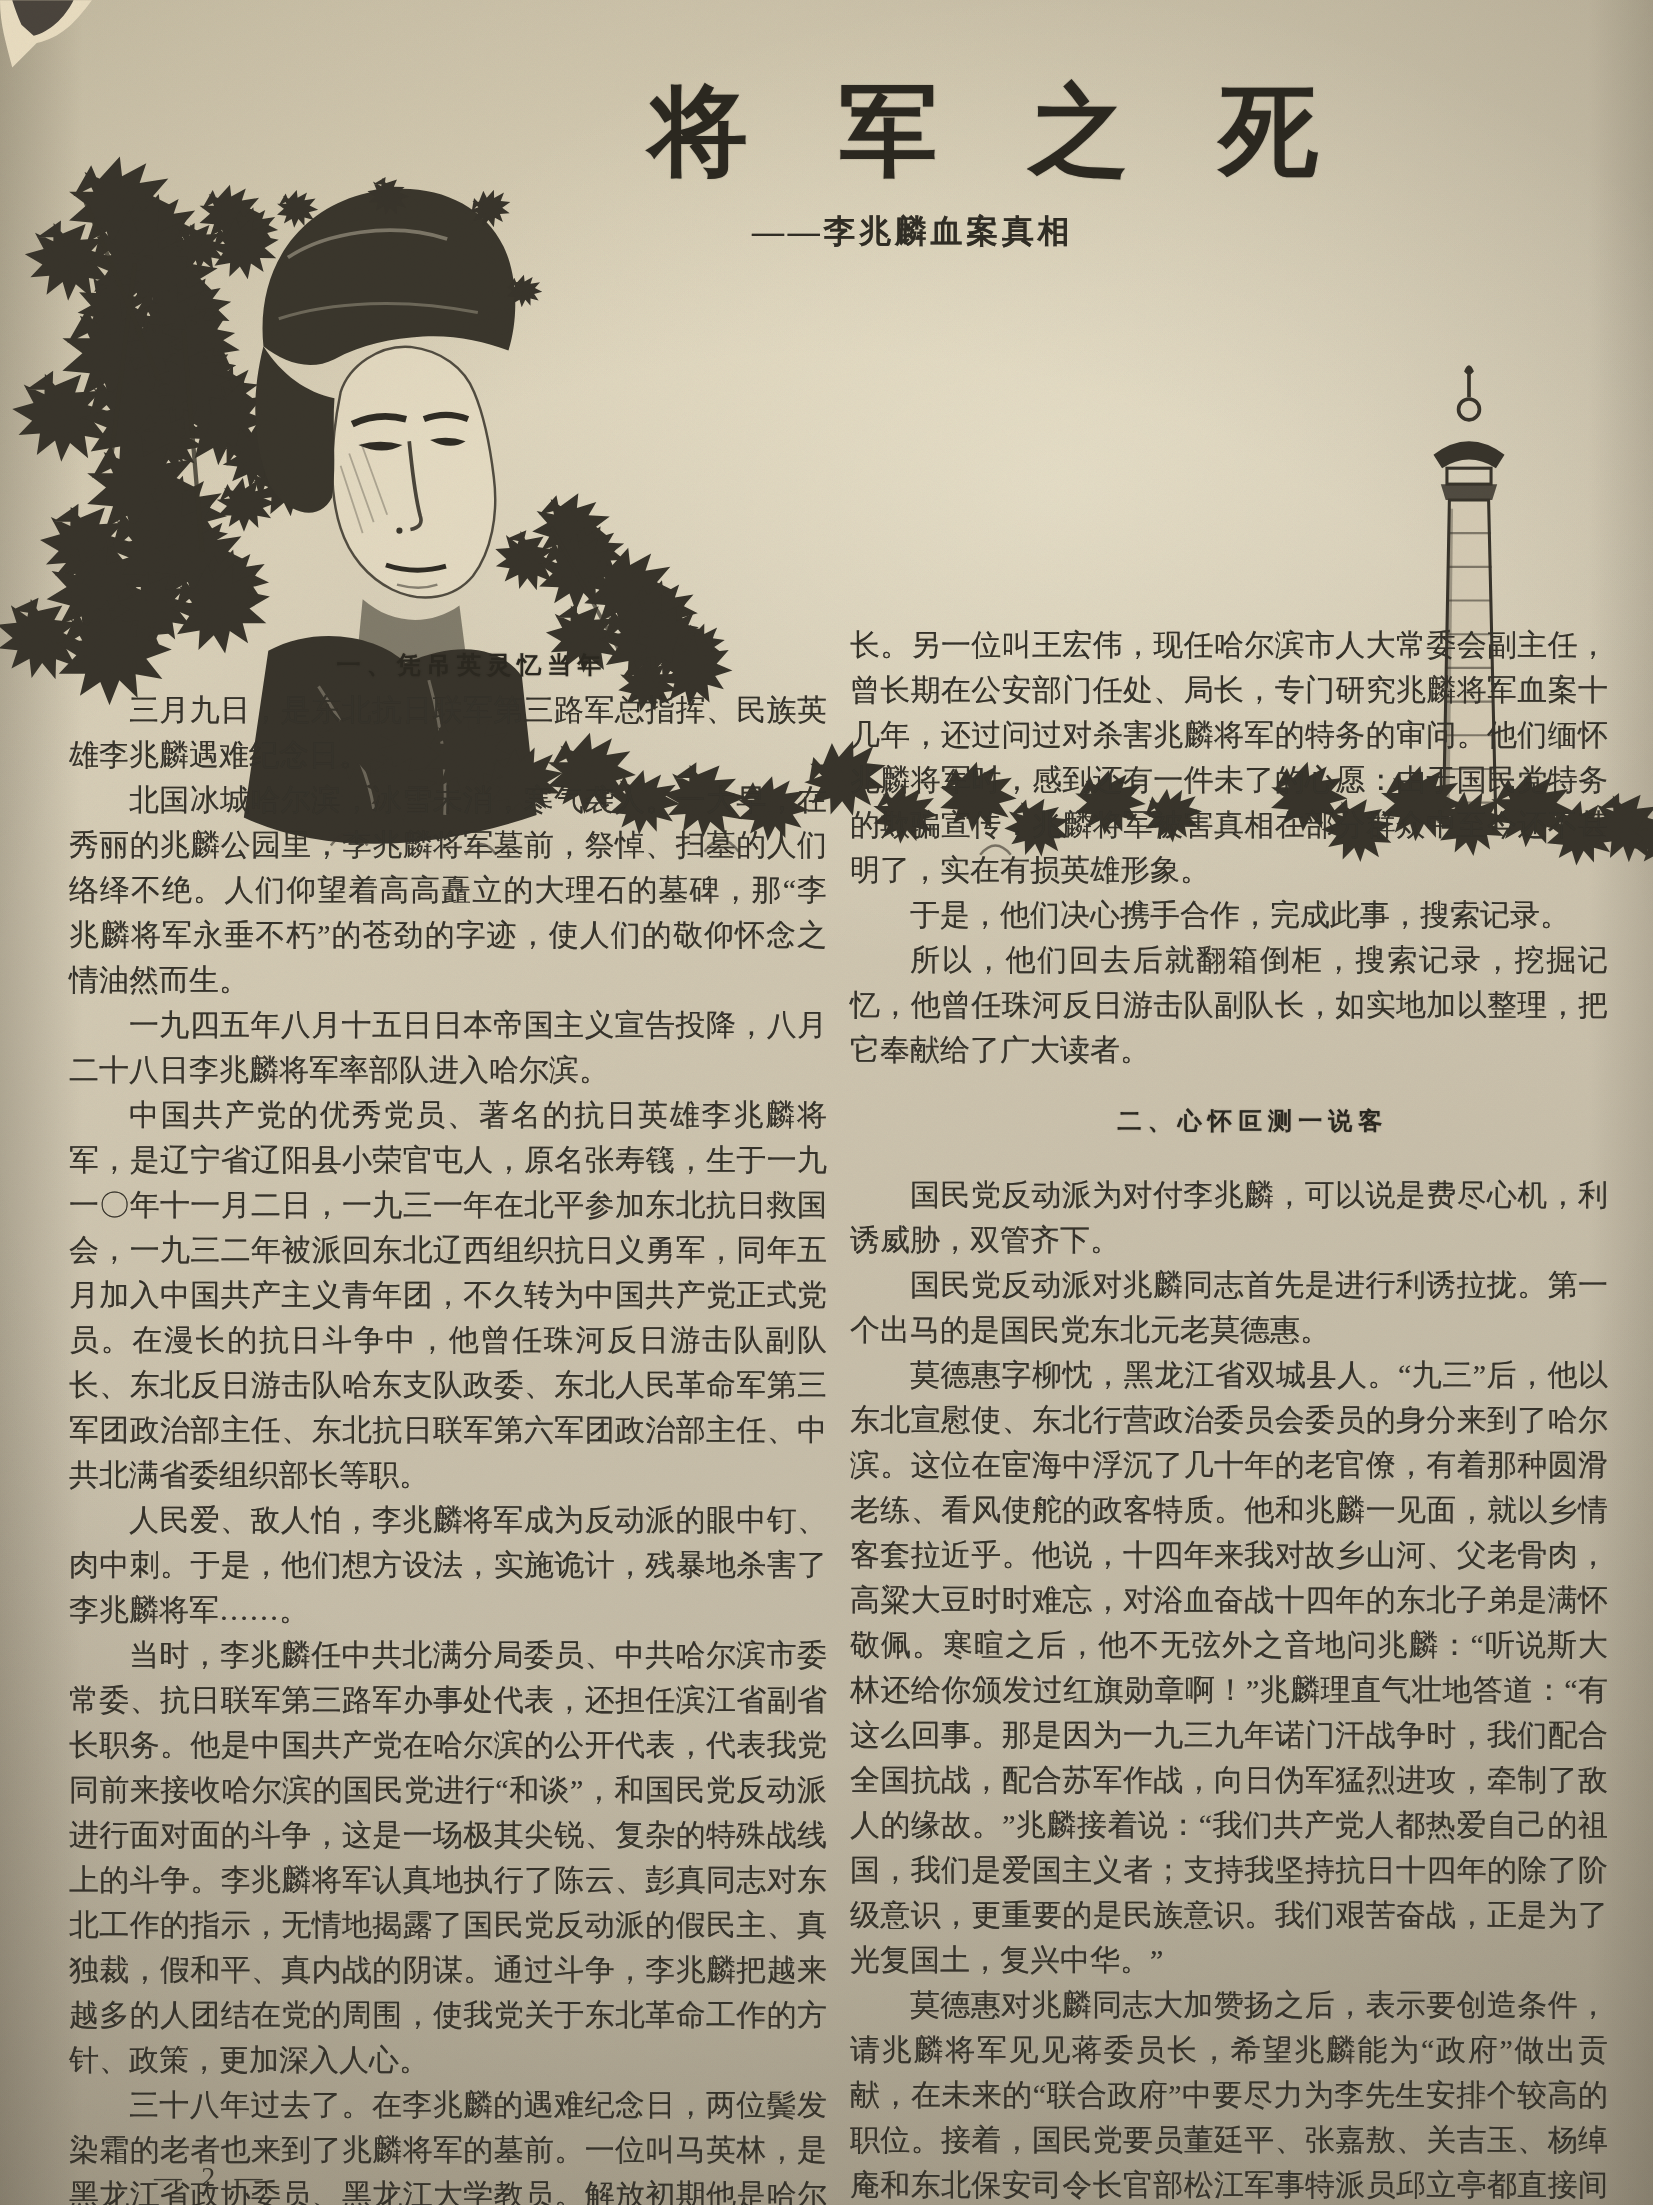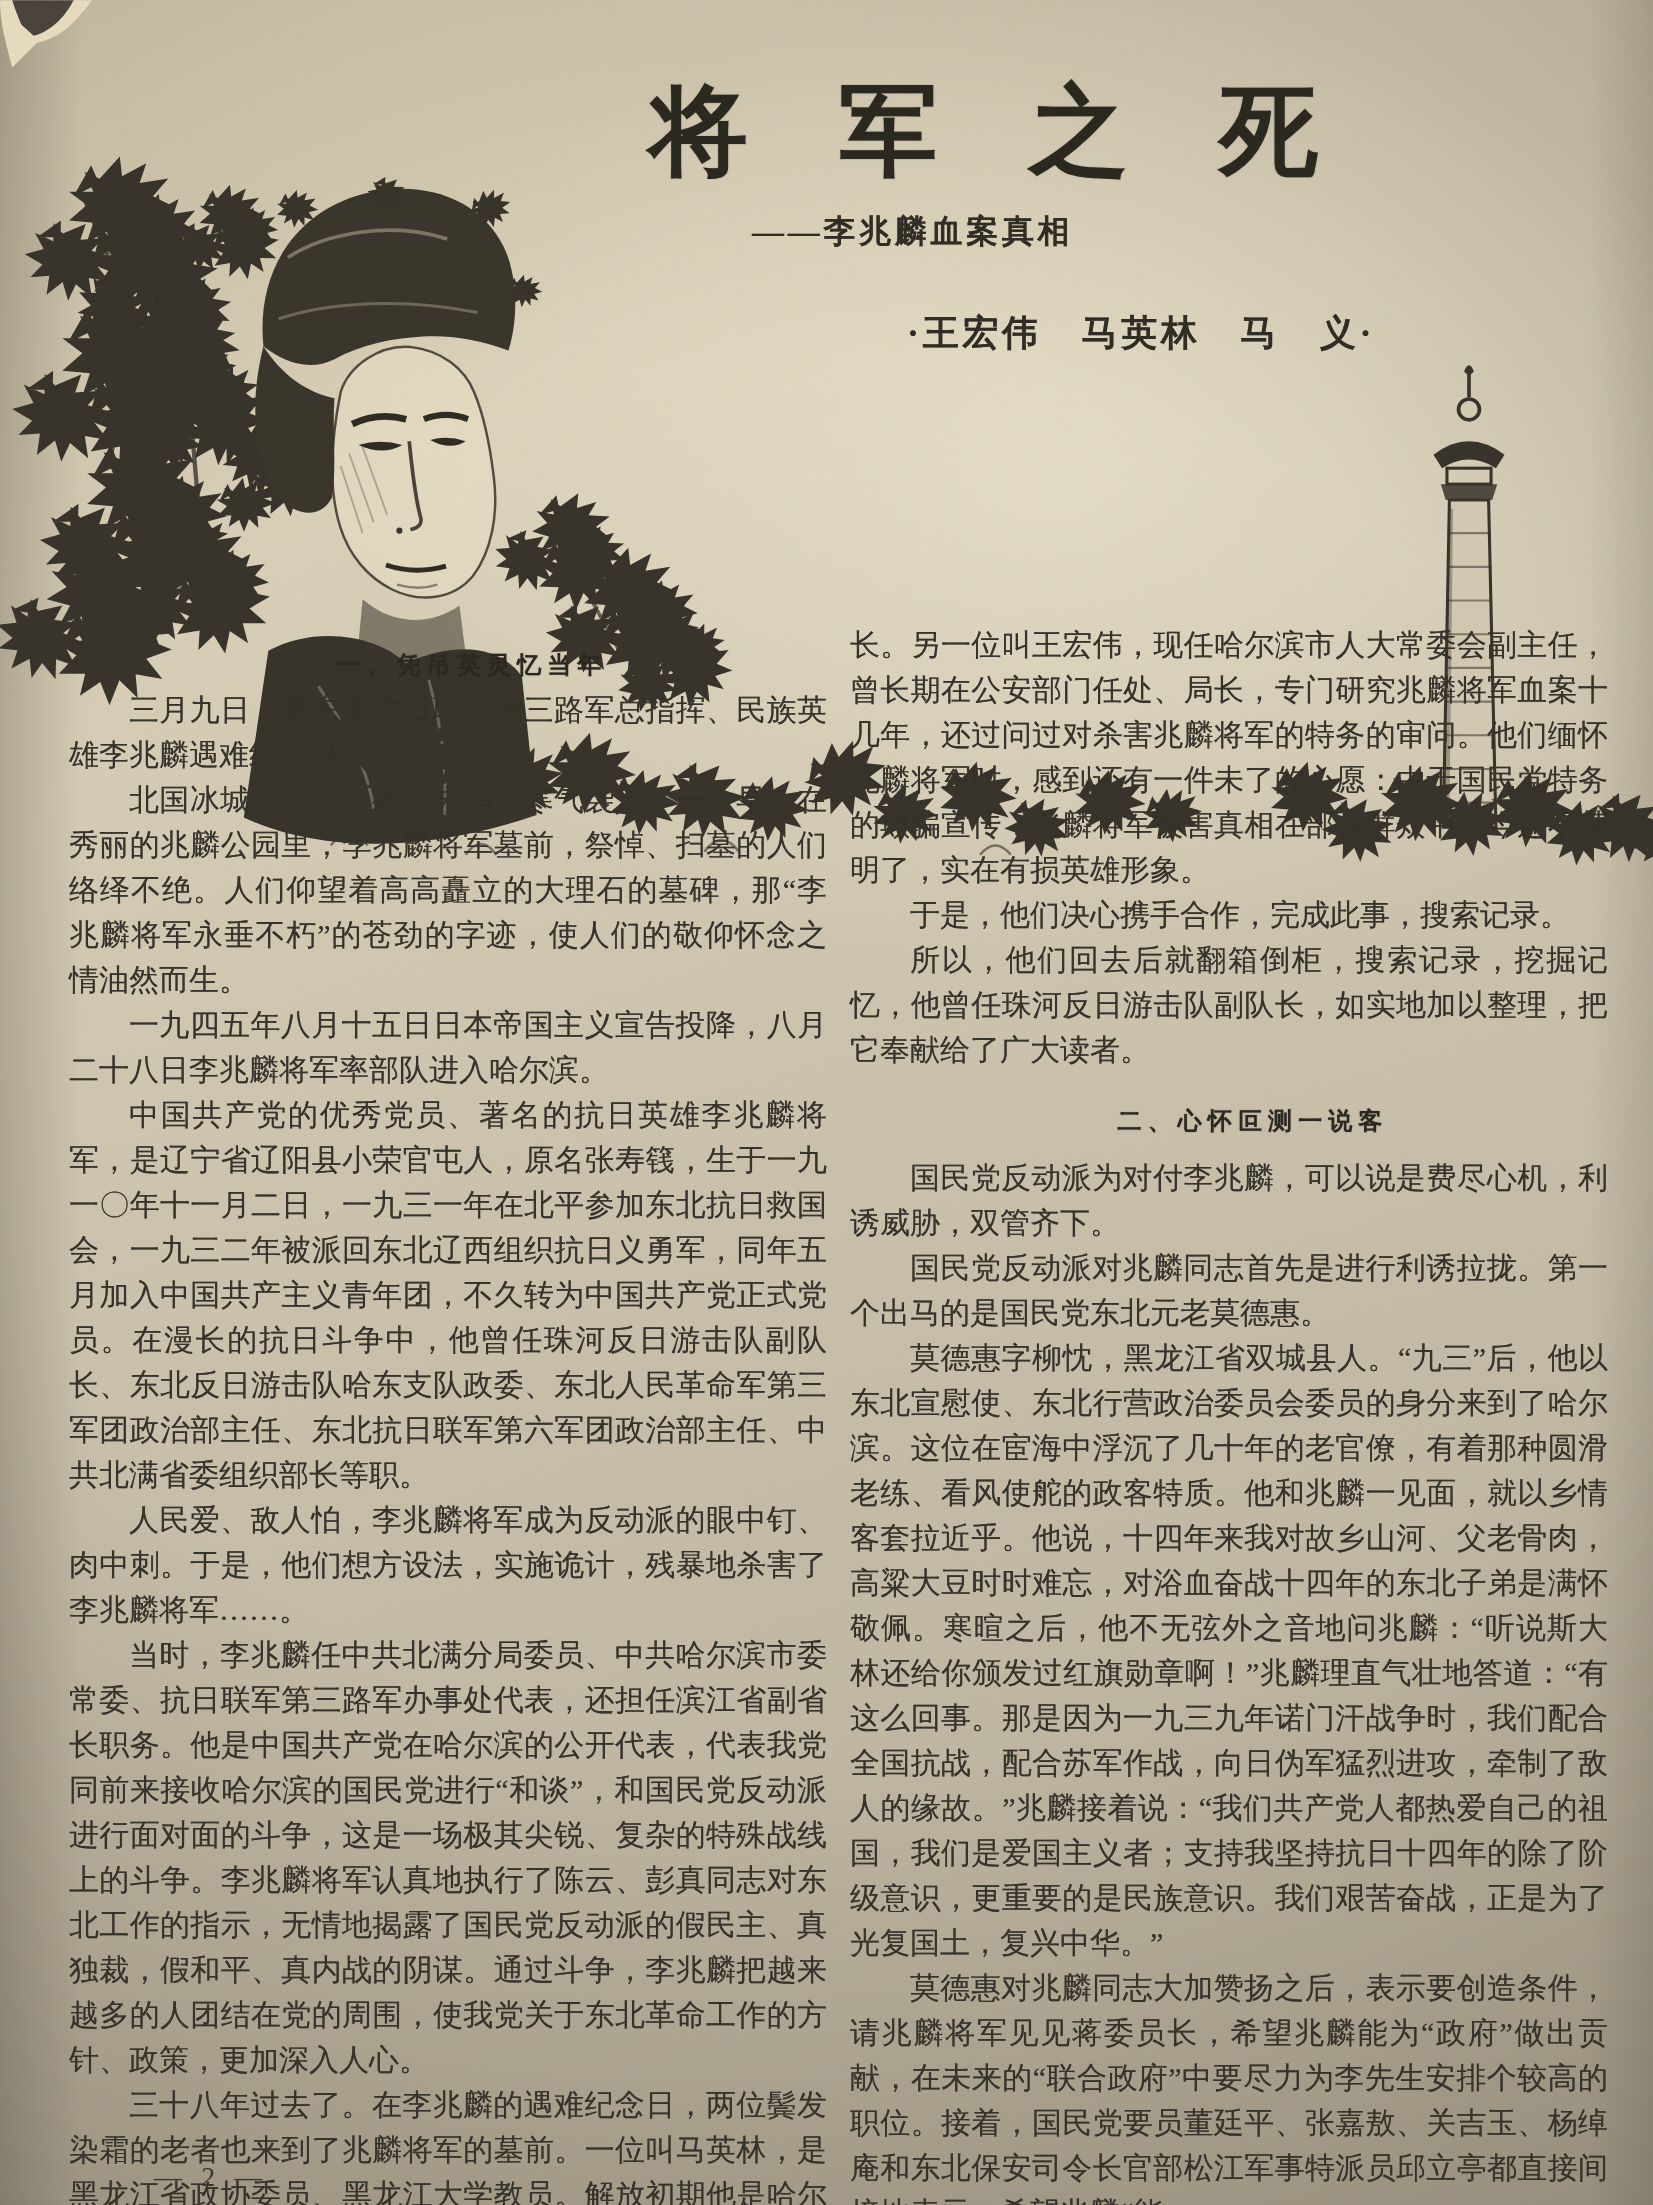--- a/index.html
+++ b/index.html
@@ -42,21 +42,21 @@
   }
   .col-left{left:69px;top:644px;}
   .col-right{left:850px;top:622px;}
   .column p{margin:0;text-indent:2em;}
   .column p.no-indent{text-indent:0;}
   .sec-heading{
     font-size:24px;font-weight:bold;text-align:center;text-indent:0;
     letter-spacing:6.1px;color:#2b2820;margin:0 0 16px 0;line-height:43px;
     text-shadow:0 0 1.2px rgba(43,40,32,.5);
   }
-  .sec-heading.mid{margin-top:28px;margin-bottom:12px;}
+  .sec-heading.mid{margin-top:28px;margin-bottom:29px;}
   .page-number{
     position:absolute;left:154px;top:2161px;font-size:28px;letter-spacing:6.1px;
     color:#3a372e;
   }
   .illustration{position:absolute;left:0;top:0;pointer-events:none;}
 </style>
 </head>
 <body>
 
 <div class="page">
@@ -163,21 +163,20 @@
       <use href="#tuft" transform="translate(2350,1345) scale(1.2) rotate(-12)"></use>
       <use href="#tuft" transform="translate(2440,1310) scale(1.4)"></use>
       <use href="#tuft" transform="translate(2530,1350) scale(1.2)"></use>
       <use href="#tuft" transform="translate(2610,1320) scale(1.3) rotate(22)"></use>
       <use href="#tuft" transform="translate(2670,1360) scale(1.1)"></use>
     </g>
   </svg>
 
   <div class="title">将军之死</div>
   <div class="subtitle">——李兆麟血案真相</div>
-  <div class="authors">·王宏伟　马英林　马　义·</div>
 
   <div class="column col-left">
     <p class="sec-heading">一、凭吊英灵忆当年</p>
     <p>三月九日，是东北抗日联军第三路军总指挥、民族英雄李兆麟遇难纪念日。</p>
     <p>北国冰城哈尔滨，冰雪未消，寒气袭人。一大早，在秀丽的兆麟公园里，李兆麟将军墓前，祭悼、扫墓的人们络绎不绝。人们仰望着高高矗立的大理石的墓碑，那“李兆麟将军永垂不朽”的苍劲的字迹，使人们的敬仰怀念之情油然而生。</p>
     <p>一九四五年八月十五日日本帝国主义宣告投降，八月二十八日李兆麟将军率部队进入哈尔滨。</p>
     <p>中国共产党的优秀党员、著名的抗日英雄李兆麟将军，是辽宁省辽阳县小荣官屯人，原名张寿篯，生于一九一〇年十一月二日，一九三一年在北平参加东北抗日救国会，一九三二年被派回东北辽西组织抗日义勇军，同年五月加入中国共产主义青年团，不久转为中国共产党正式党员。在漫长的抗日斗争中，他曾任珠河反日游击队副队长、东北反日游击队哈东支队政委、东北人民革命军第三军团政治部主任、东北抗日联军第六军团政治部主任、中共北满省委组织部长等职。</p>
     <p>人民爱、敌人怕，李兆麟将军成为反动派的眼中钉、肉中刺。于是，他们想方设法，实施诡计，残暴地杀害了李兆麟将军……。</p>
     <p>当时，李兆麟任中共北满分局委员、中共哈尔滨市委常委、抗日联军第三路军办事处代表，还担任滨江省副省长职务。他是中国共产党在哈尔滨的公开代表，代表我党同前来接收哈尔滨的国民党进行“和谈”，和国民党反动派进行面对面的斗争，这是一场极其尖锐、复杂的特殊战线上的斗争。李兆麟将军认真地执行了陈云、彭真同志对东北工作的指示，无情地揭露了国民党反动派的假民主、真独裁，假和平、真内战的阴谋。通过斗争，李兆麟把越来越多的人团结在党的周围，使我党关于东北革命工作的方针、政策，更加深入人心。</p>
     <p>三十八年过去了。在李兆麟的遇难纪念日，两位鬓发染霜的老者也来到了兆麟将军的墓前。一位叫马英林，是黑龙江省政协委员、黑龙江大学教员。解放初期他是哈尔滨中苏友好协会机关报《北光日报》社</p>

